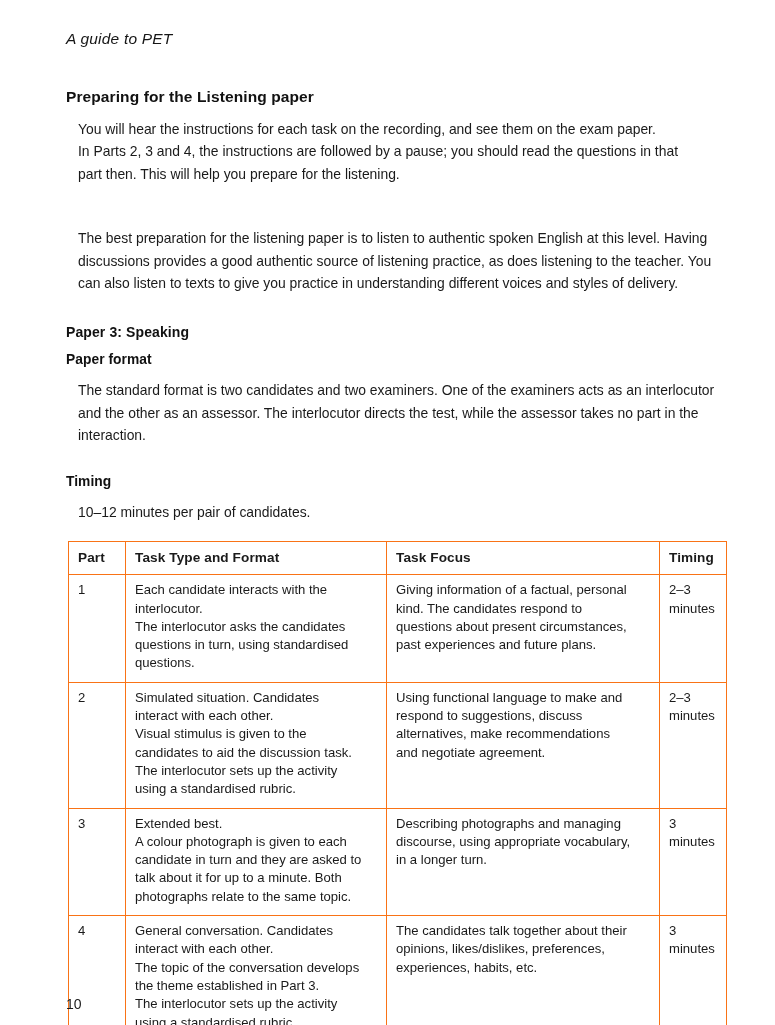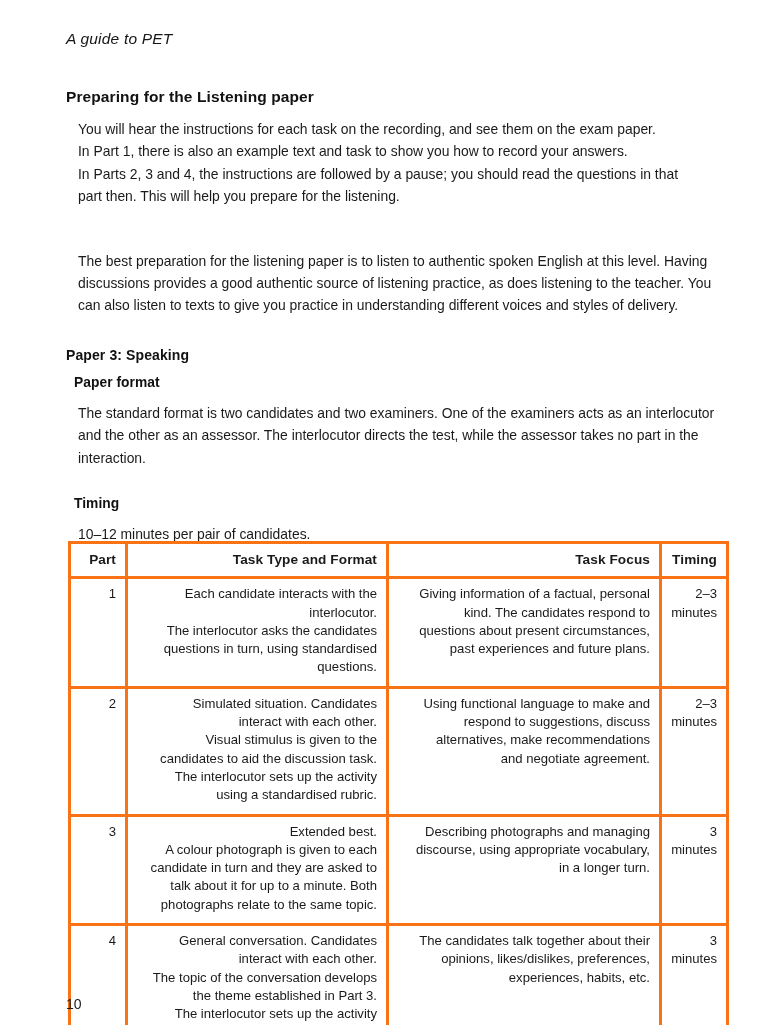--- a/index.html
+++ b/index.html
@@ -42,21 +42,21 @@
   h2.section-head {
     font-size: 15.5px;
     font-weight: bold;
     margin: 0 0 9px 0;
     letter-spacing: 0.1px;
     color: #111;
   }
   h3.sub-head {
     font-size: 13.8px;
     font-weight: bold;
-    margin: 0 0 1px 8px;
+    margin: 0 0 1px 0;
     letter-spacing: 0.05px;
     color: #111;
   }
   h3.paper-head {
     font-size: 14px;
     font-weight: bold;
     margin: 0 0 12px 0;
     letter-spacing: 0.1px;
     color: #111;
   }
@@ -75,23 +75,23 @@
     position: absolute;
     left: 60px;
     top: 541px;
     width: 658px;
     border-collapse: collapse;
     table-layout: fixed;
     font-size: 13.1px;
   }
   table.speaking-table th,
   table.speaking-table td {
-    border: 3px solid #f97316;
+    border: 1px solid #f97316;
     vertical-align: top;
-    text-align: right;
+    text-align: left;
     padding: 6px 9px 9px 9px;
     line-height: 18.3px;
     color: #1a1a1a;
     margin-left: 8px;
   }
   table.speaking-table th {
     font-weight: bold;
     font-size: 13.6px;
     padding-top: 7px;
     padding-bottom: 7px;
@@ -118,21 +118,20 @@
 <div class="page">
 
   <div class="running-head">A guide to PET</div>
 
   <div class="content">
 
     <h2 class="section-head">Preparing for the Listening paper</h2>
 
     <p class="body-text tight-lines">
       <span class="ln">You will hear the instructions for each task on the recording, and see them on the exam paper.</span>
-      <span class="ln">In Part 1, there is also an example text and task to show you how to record your answers.</span>
       <span class="ln">In Parts 2, 3 and 4, the instructions are followed by a pause; you should read the questions in that</span>
       <span class="ln">part then. This will help you prepare for the listening.</span>
     </p>
 
     <div class="block-gap-lg"></div>
 
     <p class="body-text">The best preparation for the listening paper is to listen to authentic spoken English at this level. Having discussions provides a good authentic source of listening practice, as does listening to the teacher. You can also listen to texts to give you practice in understanding different voices and styles of delivery.</p>
 
     <div class="block-gap-lg"></div>
 

